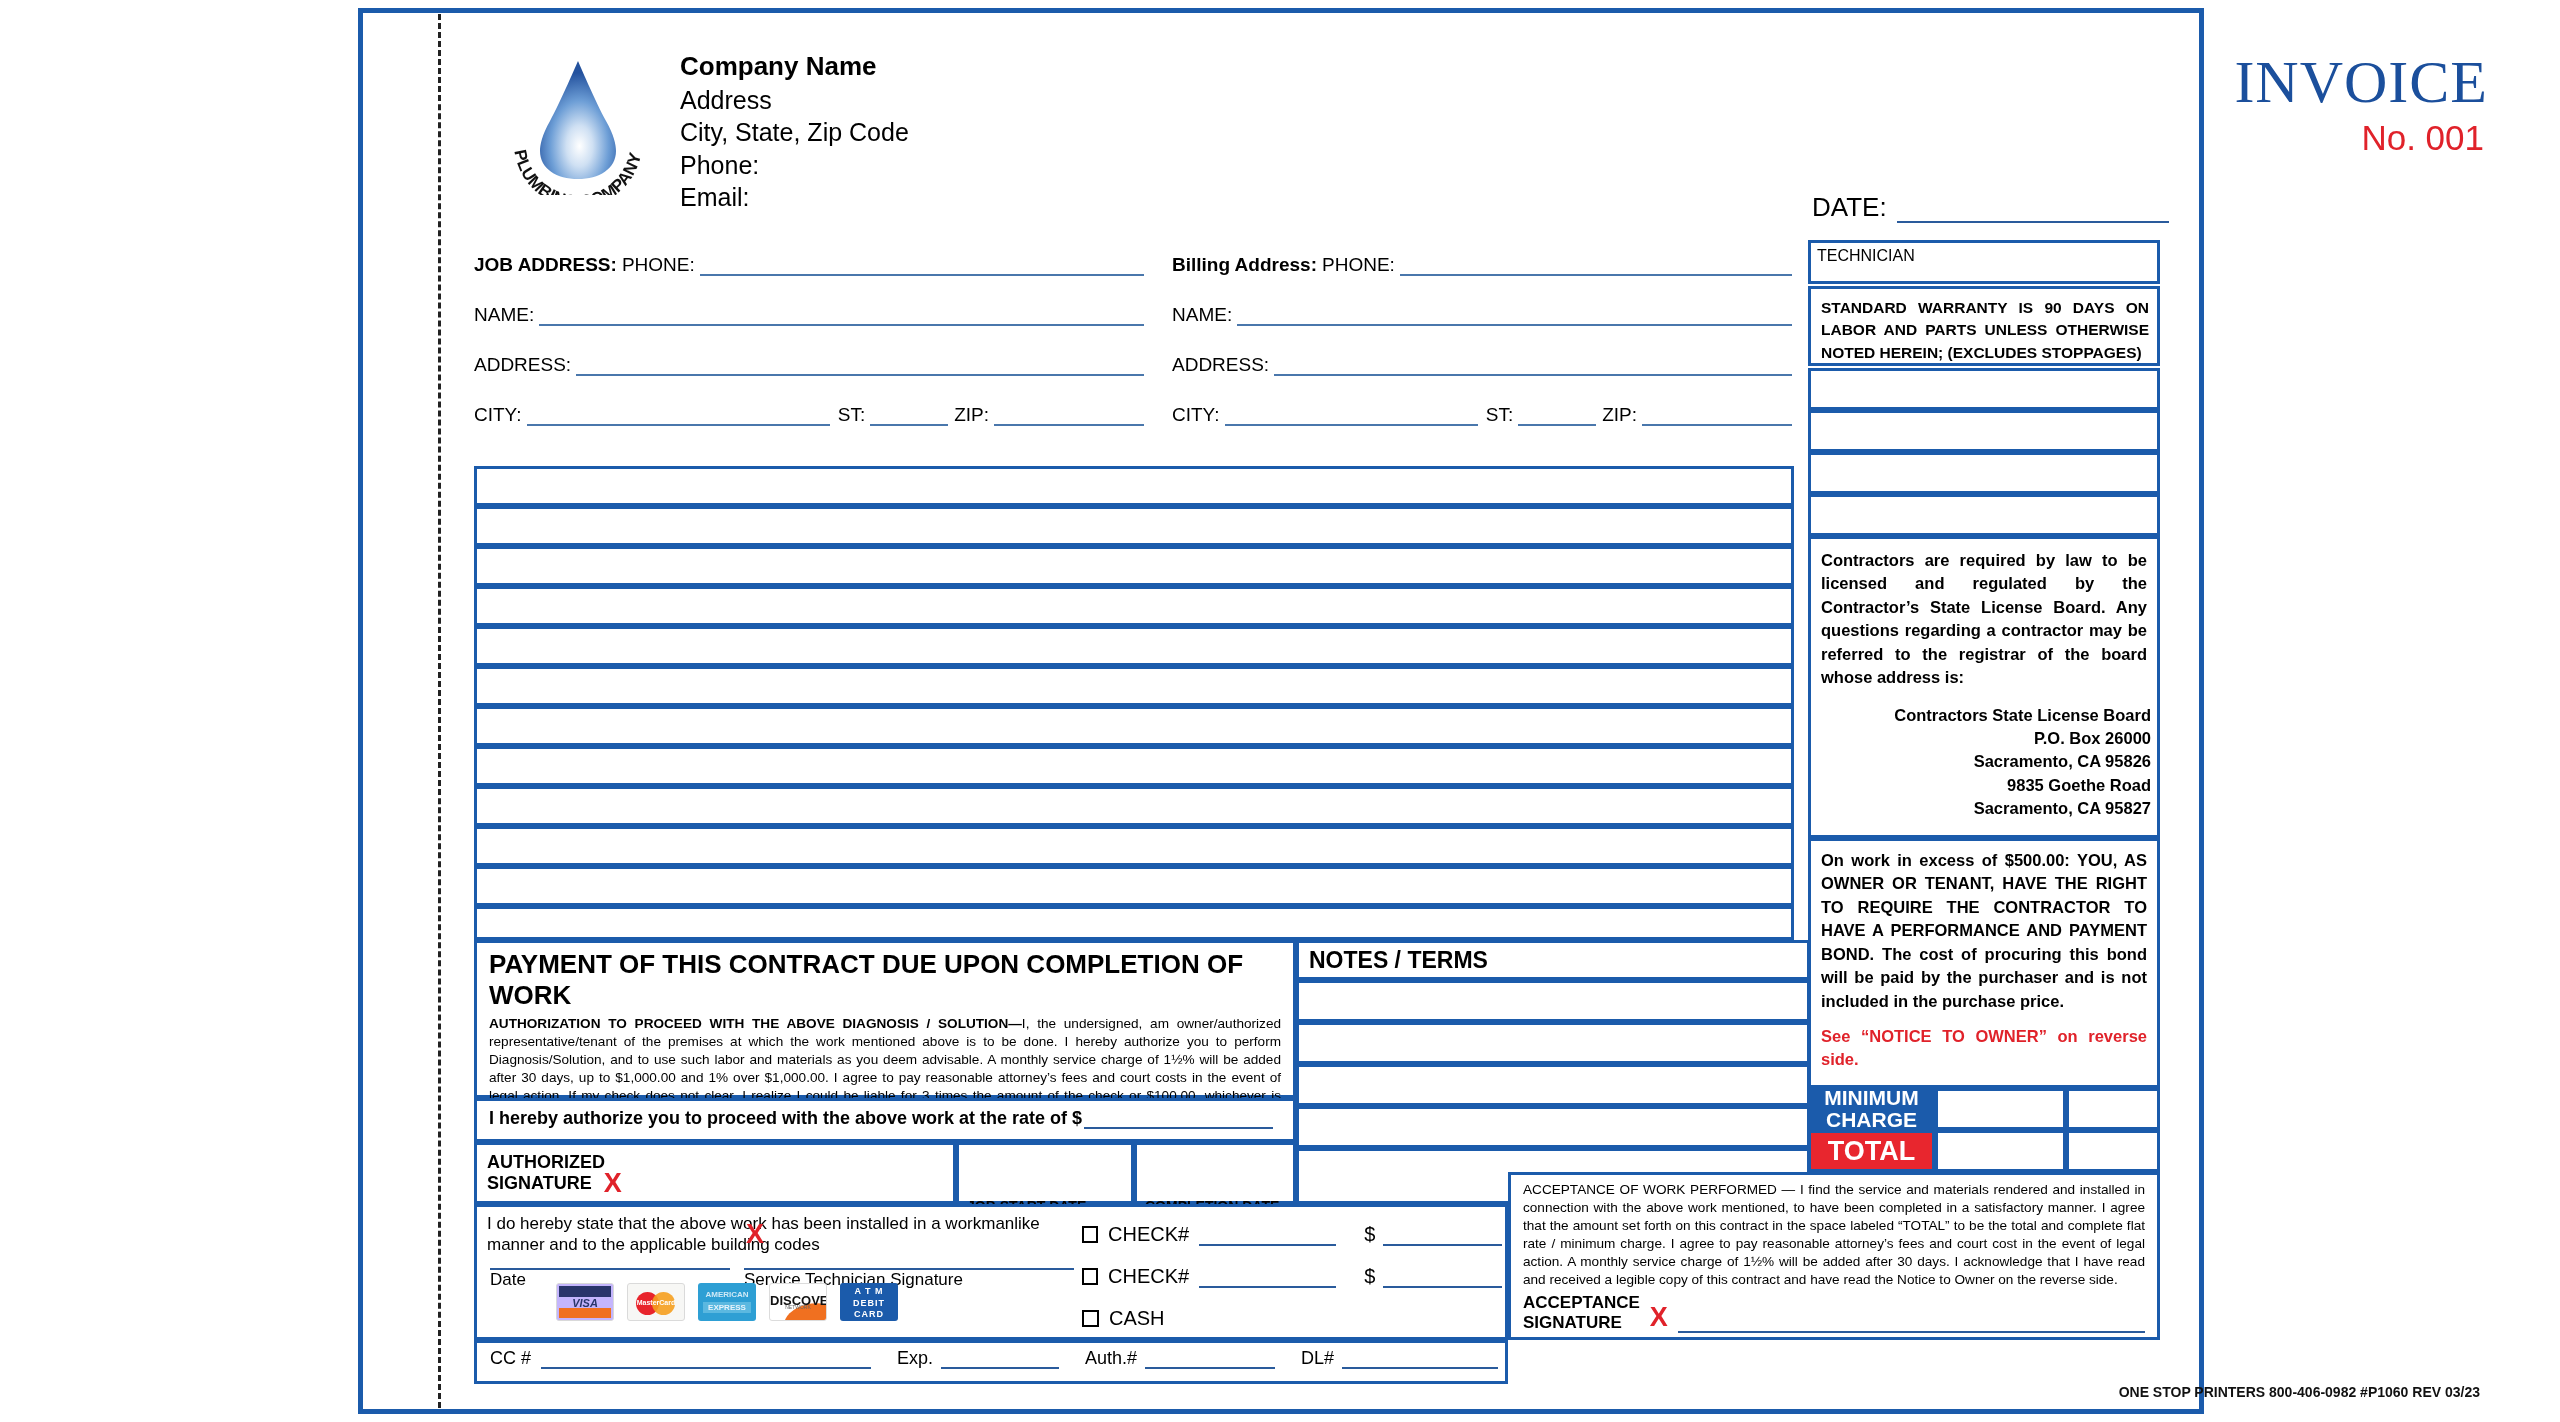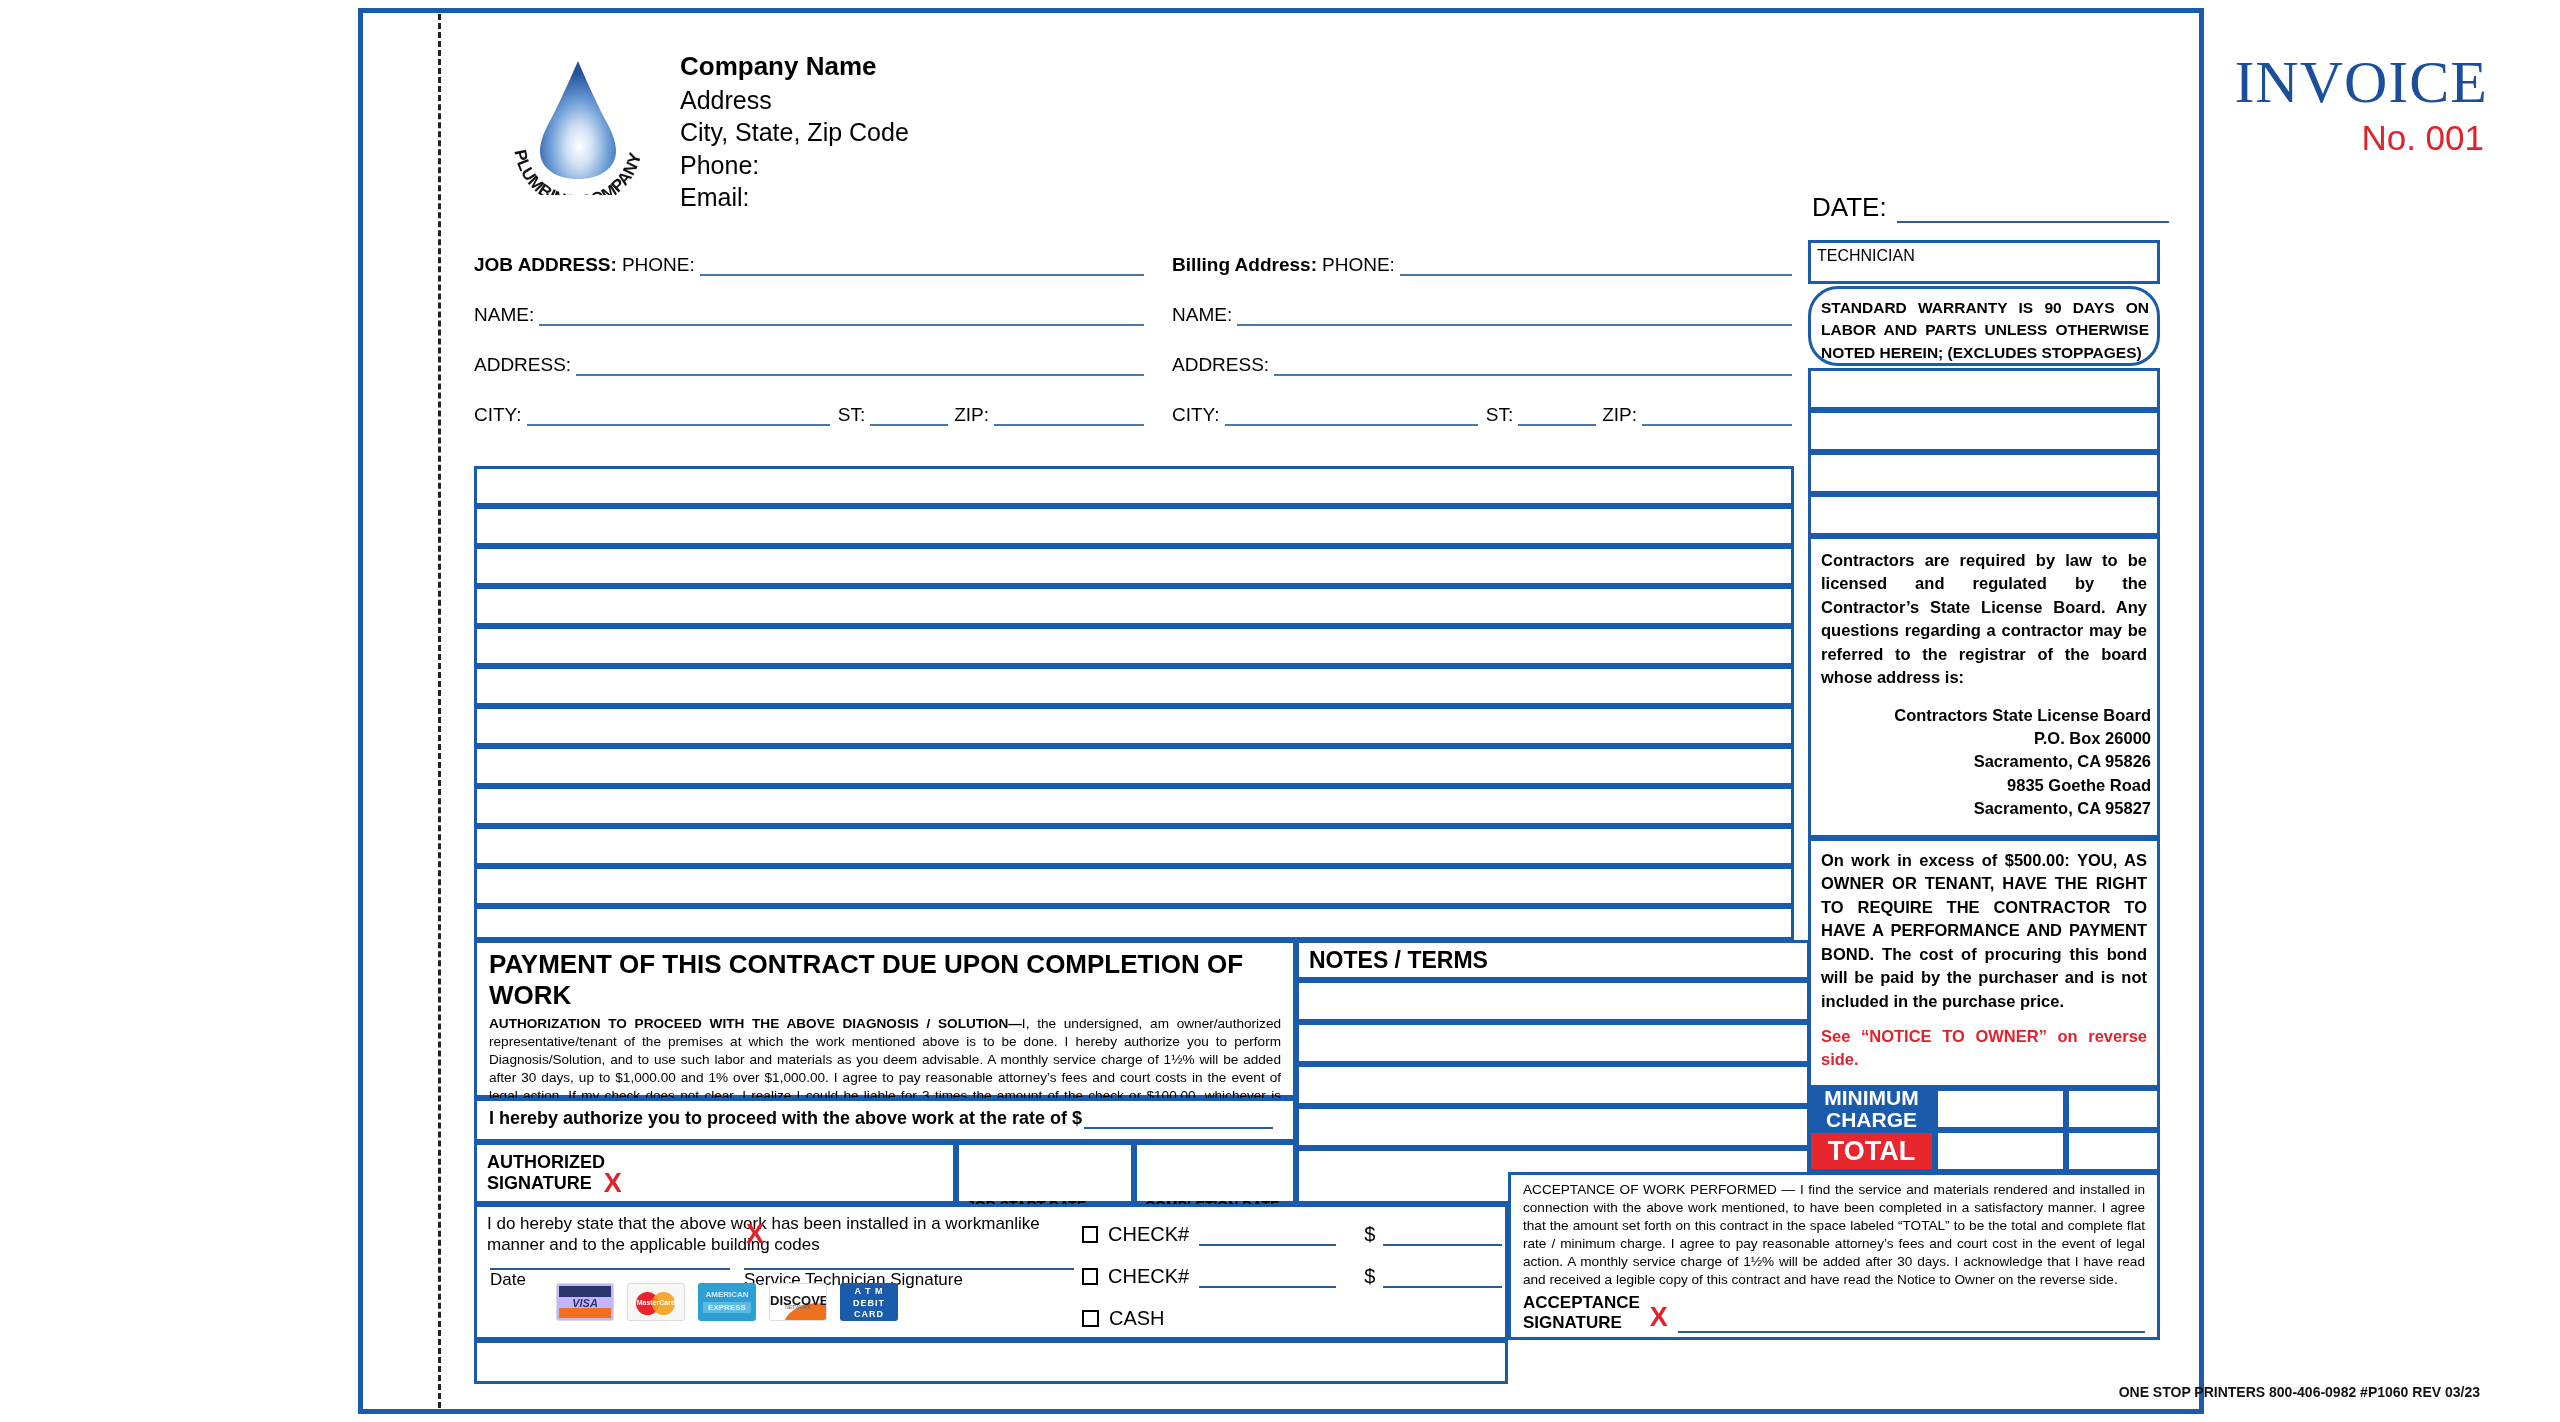--- a/index.html
+++ b/index.html
@@ -275,21 +275,21 @@
   <div class="bx" style="left:474px; top:706px; width:1320px; height:40px;"></div>
   <div class="bx" style="left:474px; top:746px; width:1320px; height:40px;"></div>
   <div class="bx" style="left:474px; top:786px; width:1320px; height:40px;"></div>
   <div class="bx" style="left:474px; top:826px; width:1320px; height:40px;"></div>
   <div class="bx" style="left:474px; top:866px; width:1320px; height:40px;"></div>
   <div class="bx" style="left:474px; top:906px; width:1320px; height:34px;"></div>
 
   <div class="bx" style="left:1808px; top:240px; width:352px; height:44px;">
     <div class="tech-label">TECHNICIAN</div>
   </div>
-  <div class="bx" style="left:1808px; top:286px; width:352px; height:80px;border-radius:30px;">
+  <div class="bx" style="left:1808px; top:286px; width:352px; height:80px;">
     <div class="warranty">STANDARD WARRANTY IS 90 DAYS ON LABOR AND PARTS UNLESS OTHERWISE NOTED HEREIN; (EXCLUDES STOPPAGES)</div>
   </div>
   <div class="bx" style="left:1808px; top:368px; width:352px; height:42px;"></div>
   <div class="bx" style="left:1808px; top:410px; width:352px; height:42px;"></div>
   <div class="bx" style="left:1808px; top:452px; width:352px; height:42px;"></div>
   <div class="bx" style="left:1808px; top:494px; width:352px; height:42px;"></div>
 
   <div class="bx" style="left:1808px; top:536px; width:352px; height:302px;">
     <div class="csl-para">Contractors are required by law to be licensed and regulated by the Contractor’s State License Board. Any questions regarding a contractor may be referred to the registrar of the board whose address is:</div>
     <div class="csl-addr">
@@ -441,15 +441,25 @@
       <div>
         <div>ACCEPTANCE</div>
         <div>SIGNATURE</div>
       </div>
       <span class="redx" style="margin-bottom:4px;">X</span>
       <span style="flex:1; border-bottom:2px solid #2a5b9c; height:20px; margin-right:12px;"></span>
     </div>
   </div>
 
   <div class="bx" style="left:474px; top:1340px; width:1034px; height:44px;"></div>
+  <div class="cc-row" style="left:490px; top:1348px; width:1008px;">
+    <span style="margin-right:10px;">CC #</span>
+    <span class="ln" style="width:330px; margin-right:26px;"></span>
+    <span style="margin-right:8px;">Exp.</span>
+    <span class="ln" style="width:118px; margin-right:26px;"></span>
+    <span style="margin-right:8px;">Auth.#</span>
+    <span class="ln" style="width:130px; margin-right:26px;"></span>
+    <span style="margin-right:8px;">DL#</span>
+    <span class="ln" style="flex:1;"></span>
+  </div>
 
   <div class="footer-print">ONE STOP PRINTERS 800-406-0982 #P1060 REV 03/23</div>
 </div>
 
 </body></html>

